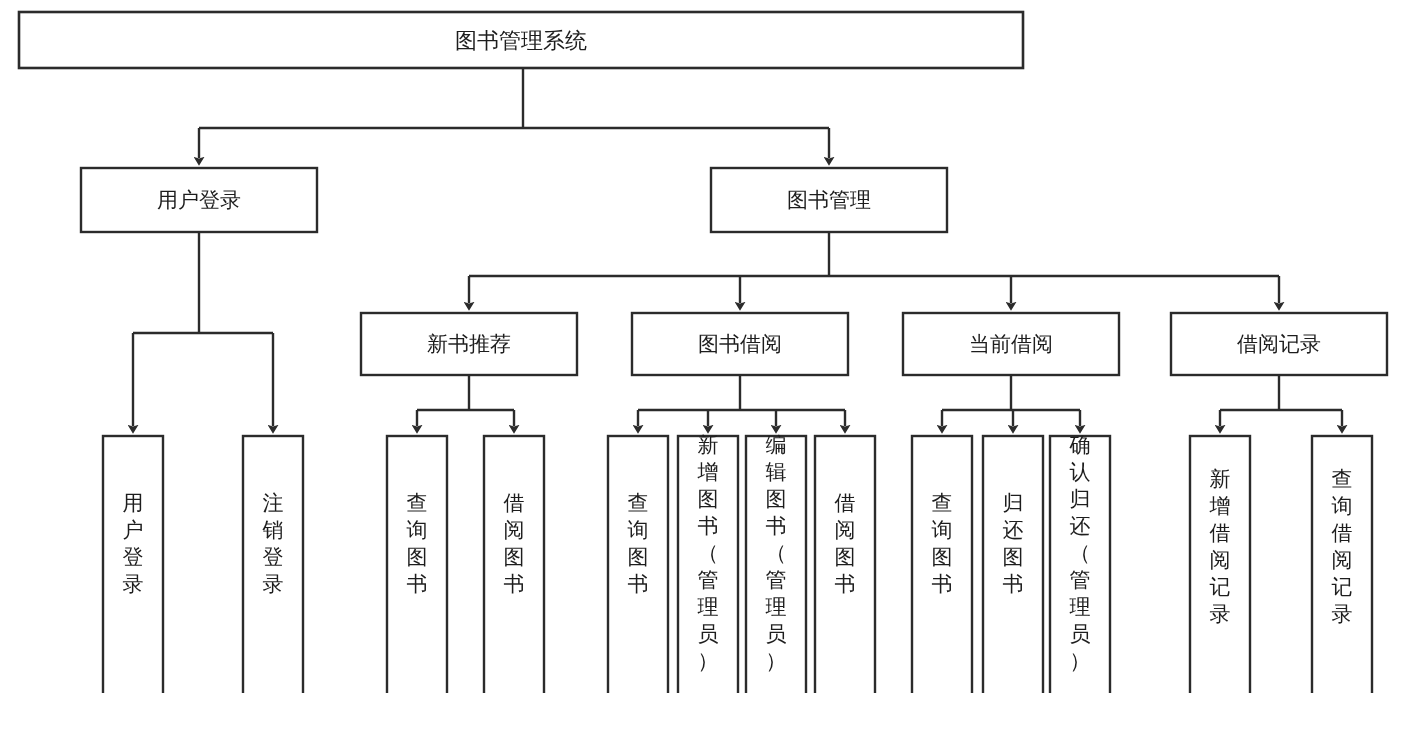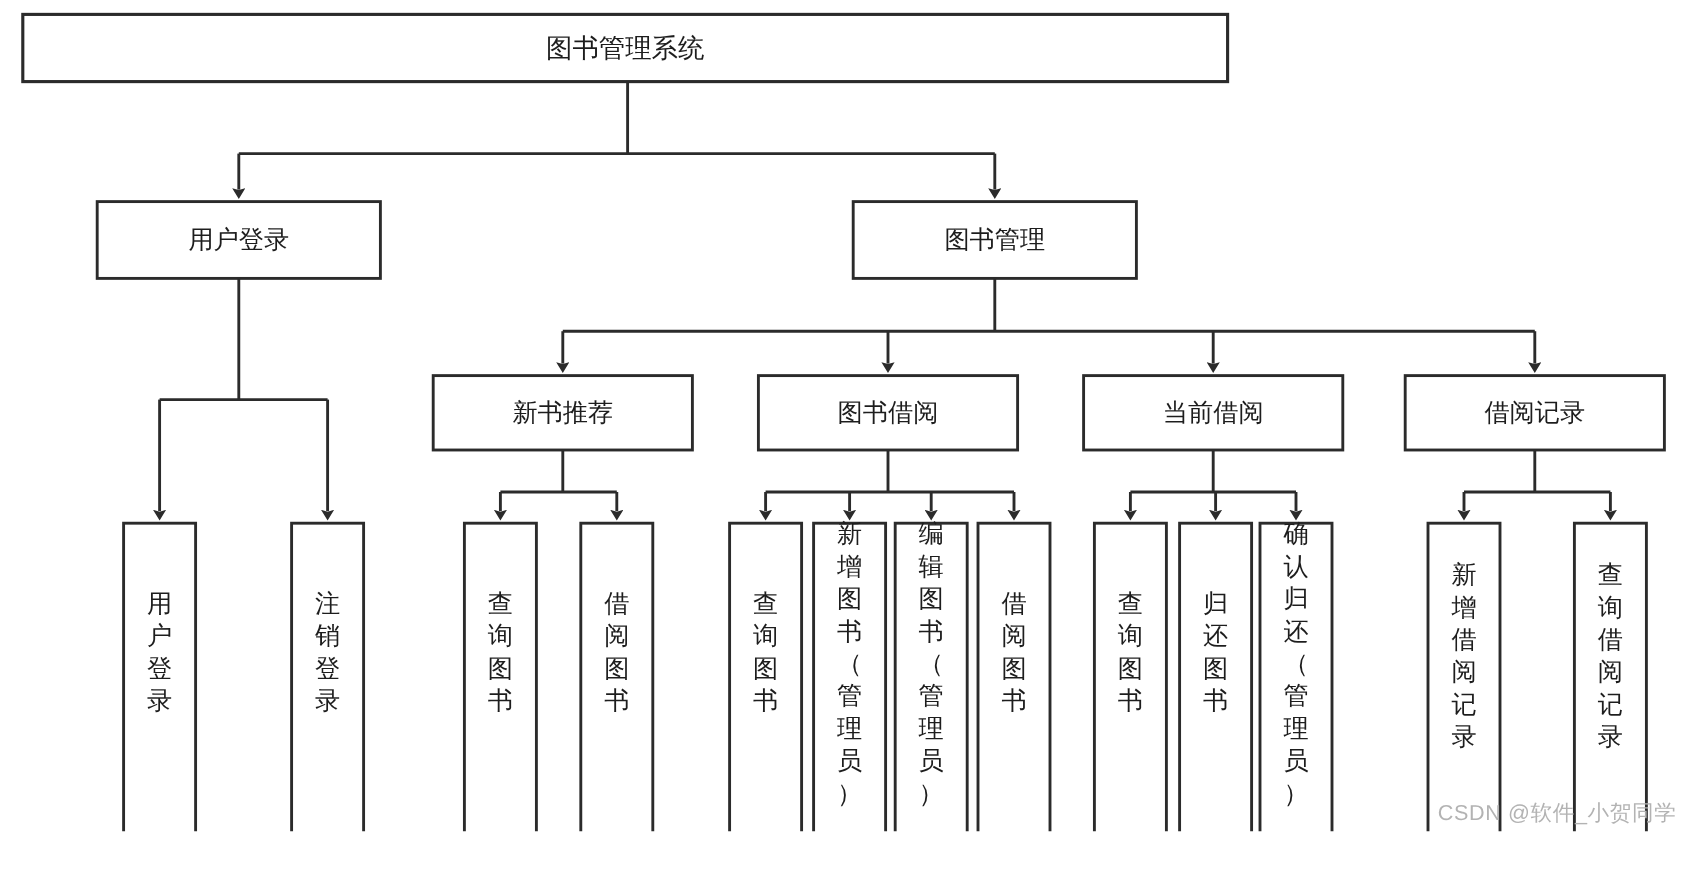--- a/index.html
+++ b/index.html
@@ -207,14 +207,13 @@
     <g>
       <rect class="node-rect" x="1190" y="436" width="60" height="298"></rect>
       <text class="leaf-label vtext" x="1220" y="486"><tspan x="1220" y="486">新</tspan><tspan x="1220" y="513">增</tspan><tspan x="1220" y="540">借</tspan><tspan x="1220" y="567">阅</tspan><tspan x="1220" y="594">记</tspan><tspan x="1220" y="621">录</tspan></text>
     </g>
     <g>
       <rect class="node-rect" x="1312" y="436" width="60" height="298"></rect>
       <text class="leaf-label vtext" x="1342" y="486"><tspan x="1342" y="486">查</tspan><tspan x="1342" y="513">询</tspan><tspan x="1342" y="540">借</tspan><tspan x="1342" y="567">阅</tspan><tspan x="1342" y="594">记</tspan><tspan x="1342" y="621">录</tspan></text>
     </g>
   </svg>
 
-  <div class="watermark">CSDN @软件_小贺同学</div>
 </div>
 
 </body></html>

